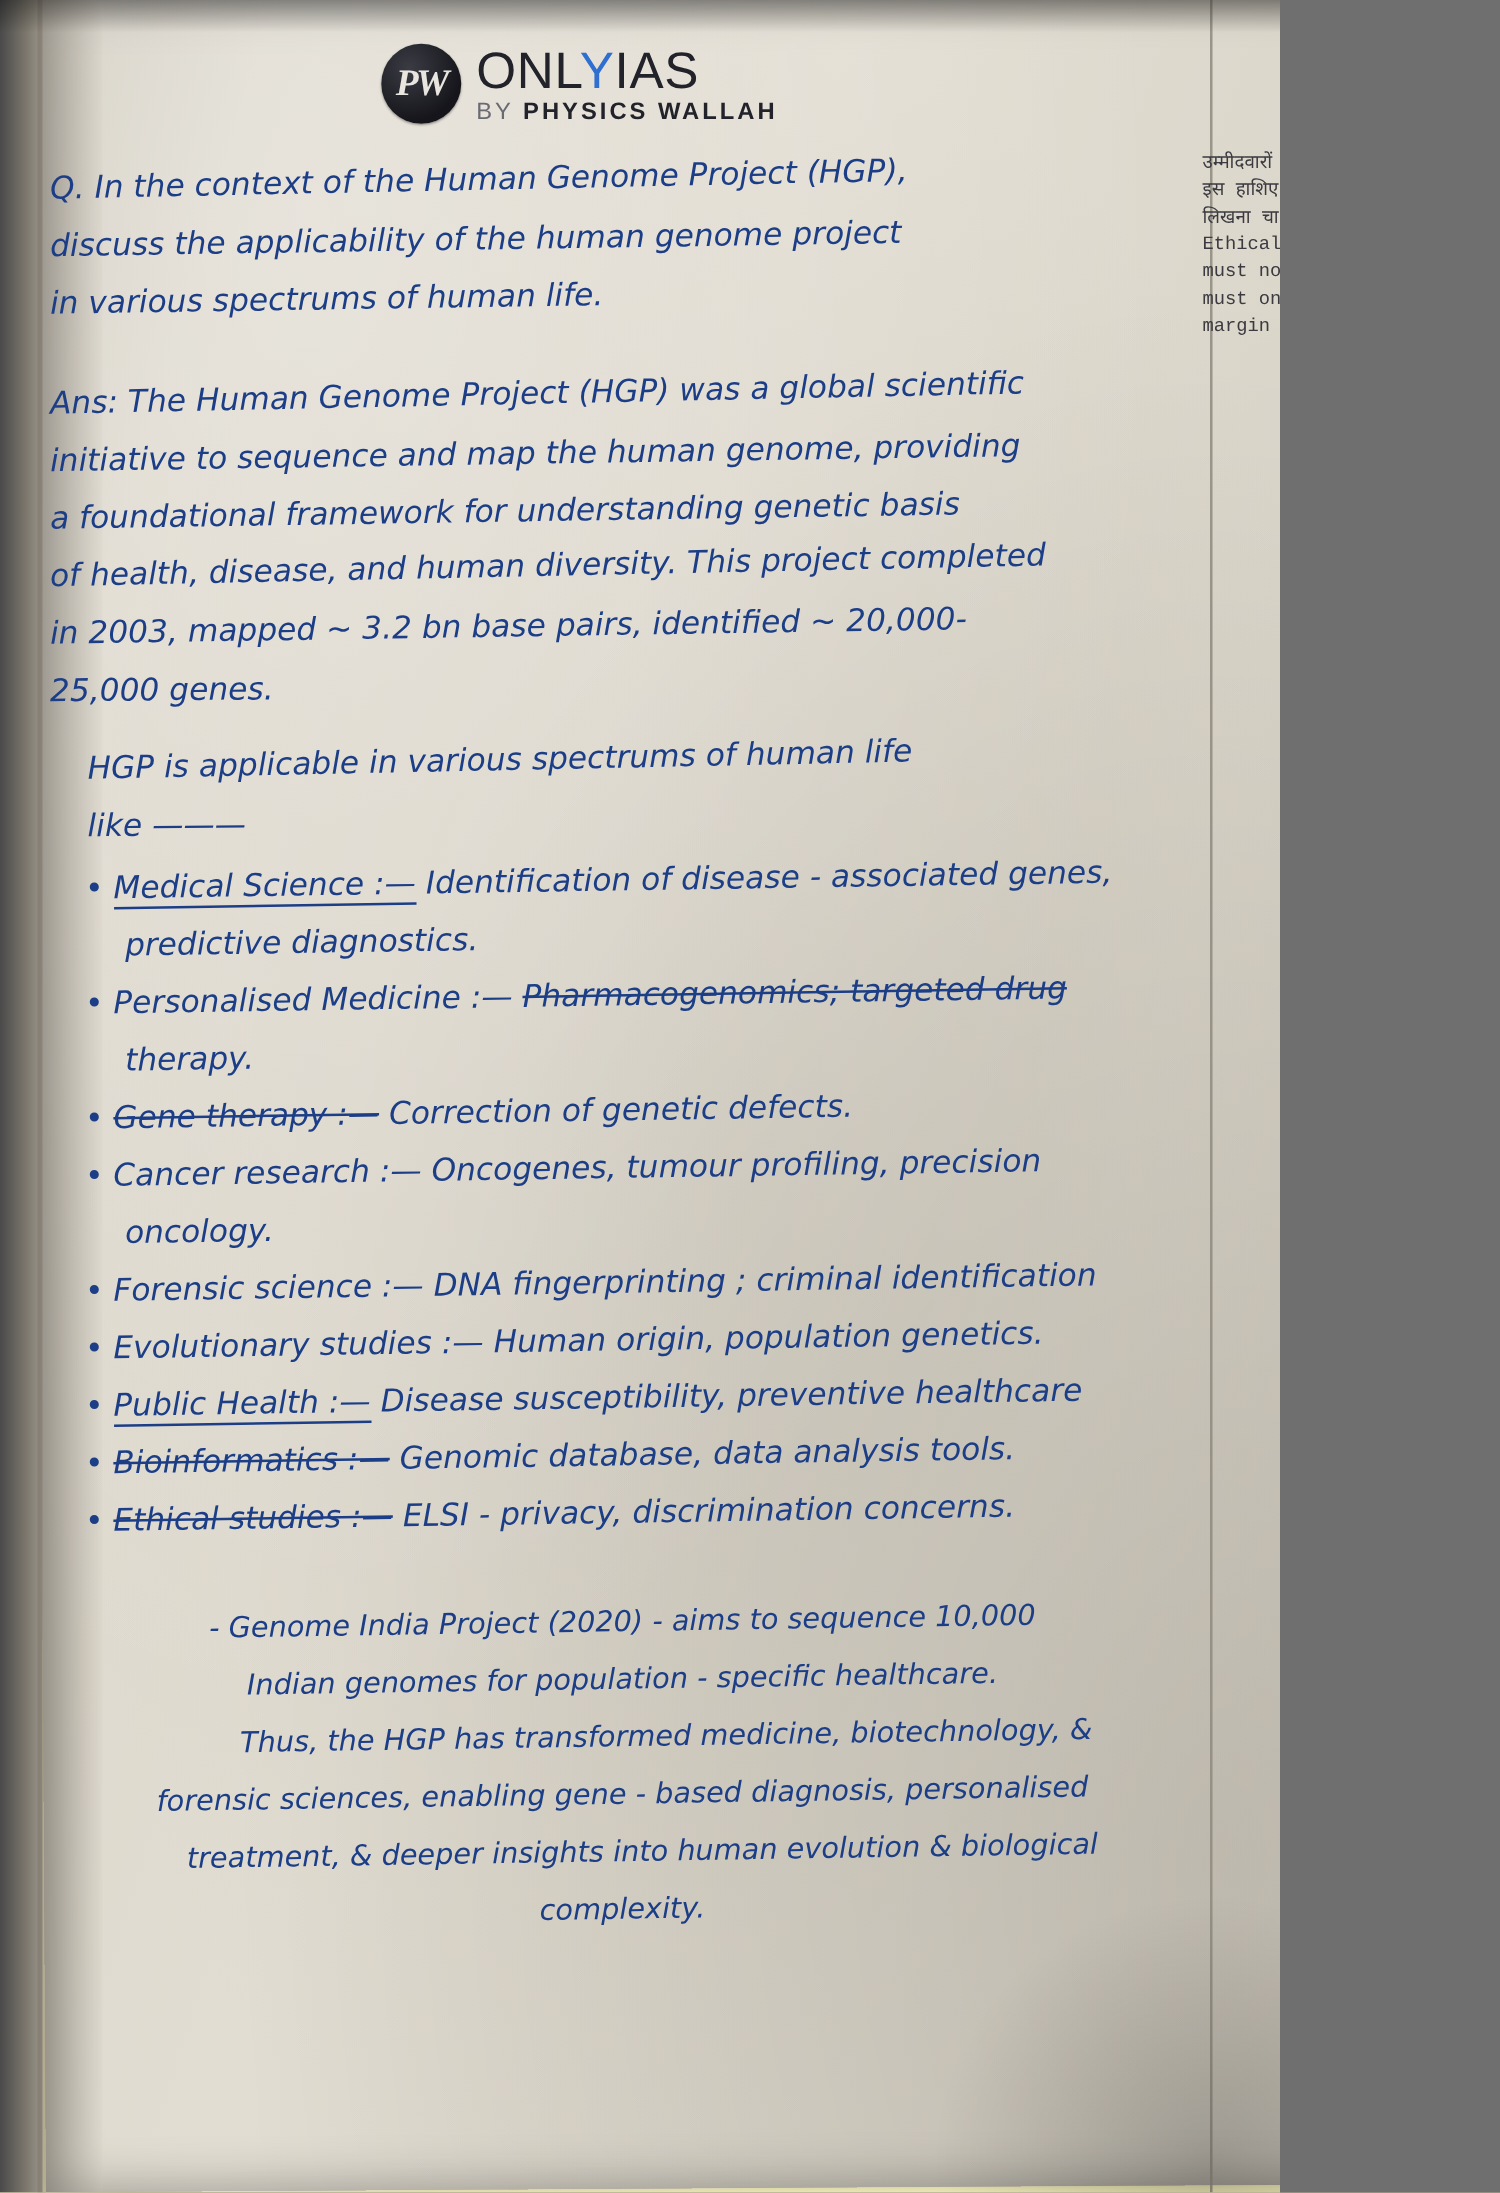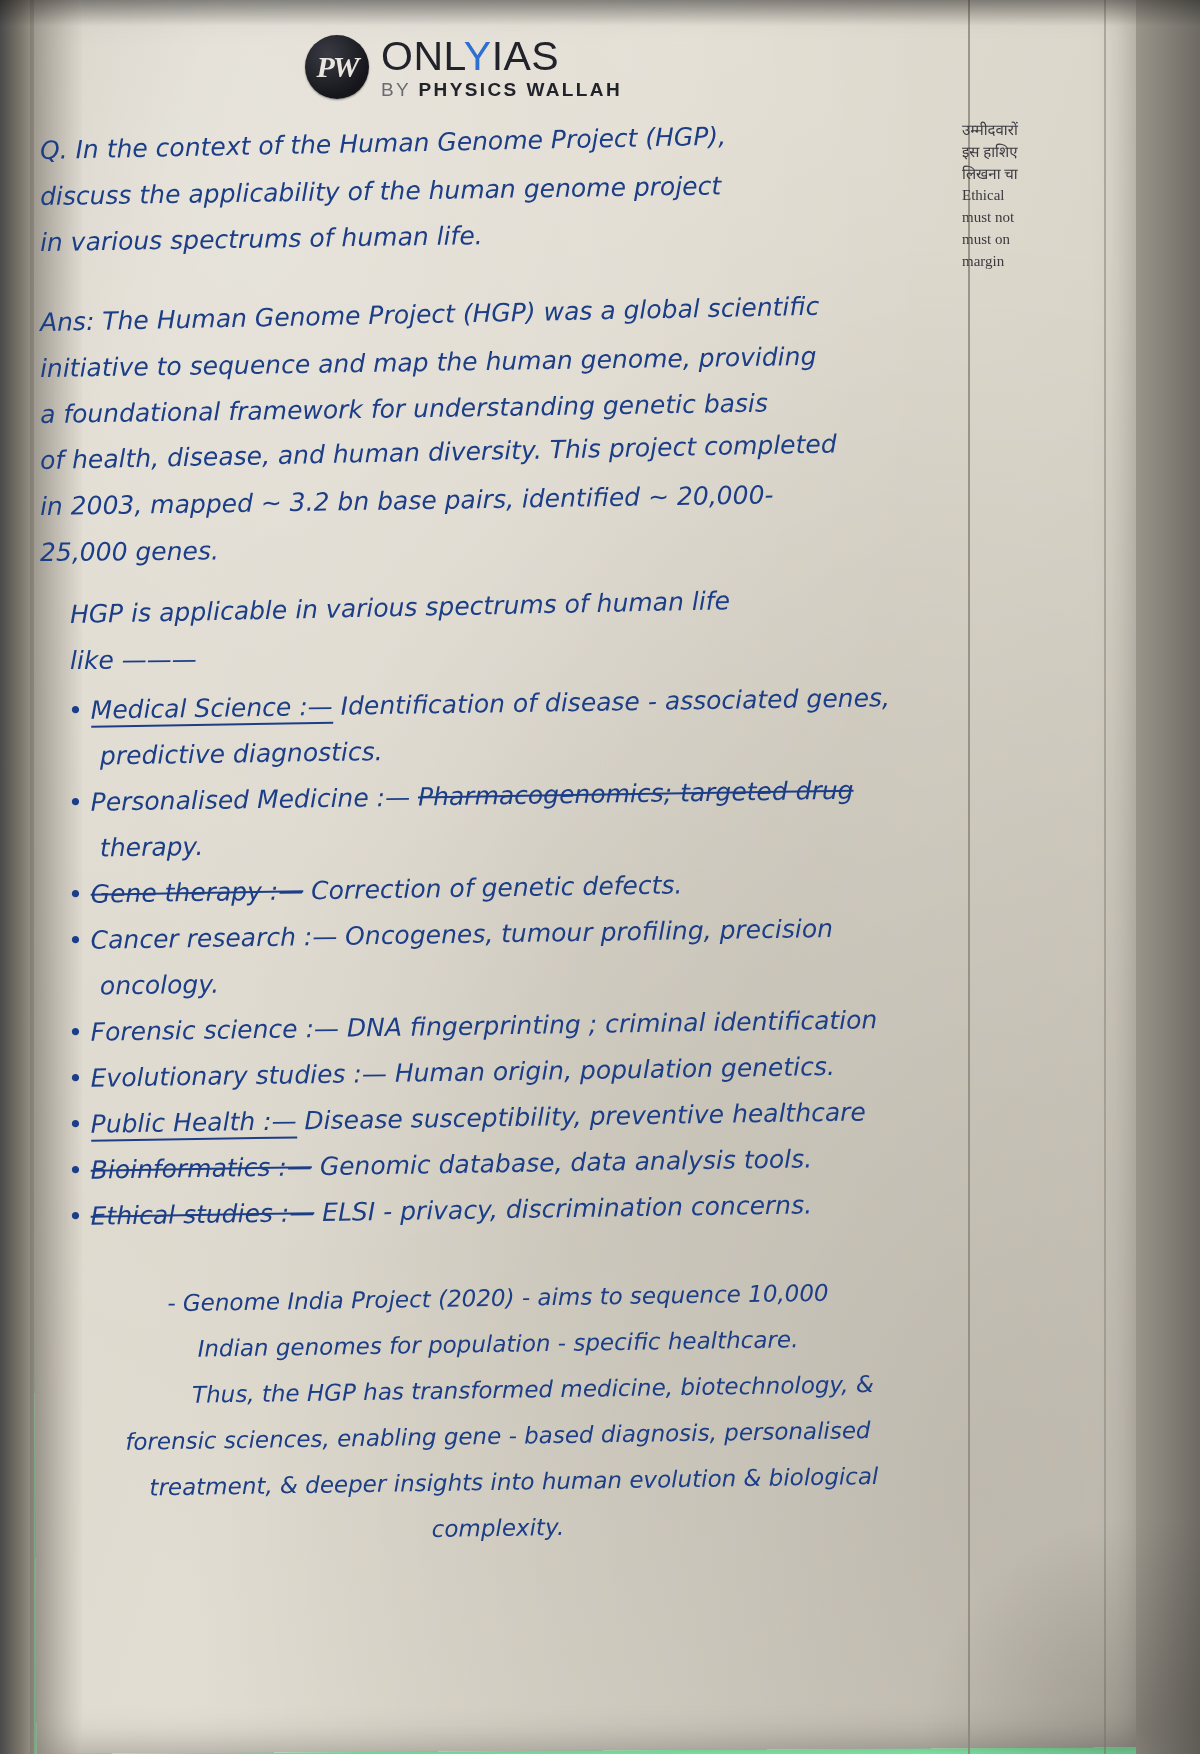--- a/index.html
+++ b/index.html
@@ -9,23 +9,23 @@
   }
   body {
     width: 1200px;
     height: 1754px;
     overflow: hidden;
     font-family: "DejaVu Sans", sans-serif;
   }
 
   #page {
     position: relative;
-    width: 1200px;
-    height: 1754px;
-    background: #86efac;
+    width: 1024px;
+    height: 1754px;
+    background: #fef9c3;
     overflow: hidden;
   }
 
   
   .paper {
     position: absolute;
     left: 26px;
     top: 0px;
     width: 1110px;
     height: 1754px;
@@ -83,21 +83,21 @@
     background: #8e8a7d;
     opacity: .6;
   }
 
   
   .margin-note {
     position: absolute;
     left: 962px;
     top: 120px;
     width: 120px;
-    font-family: Liberation Serif, serif;
+    font-family: Liberation Mono, monospace;
     font-size: 15px;
     line-height: 1.45;
     color: #3a3a40;
   }
   .margin-note div { white-space: nowrap; }
   .margin-note .hin { font-size: 15px; }
 
   
   .logo {
     position: absolute;

